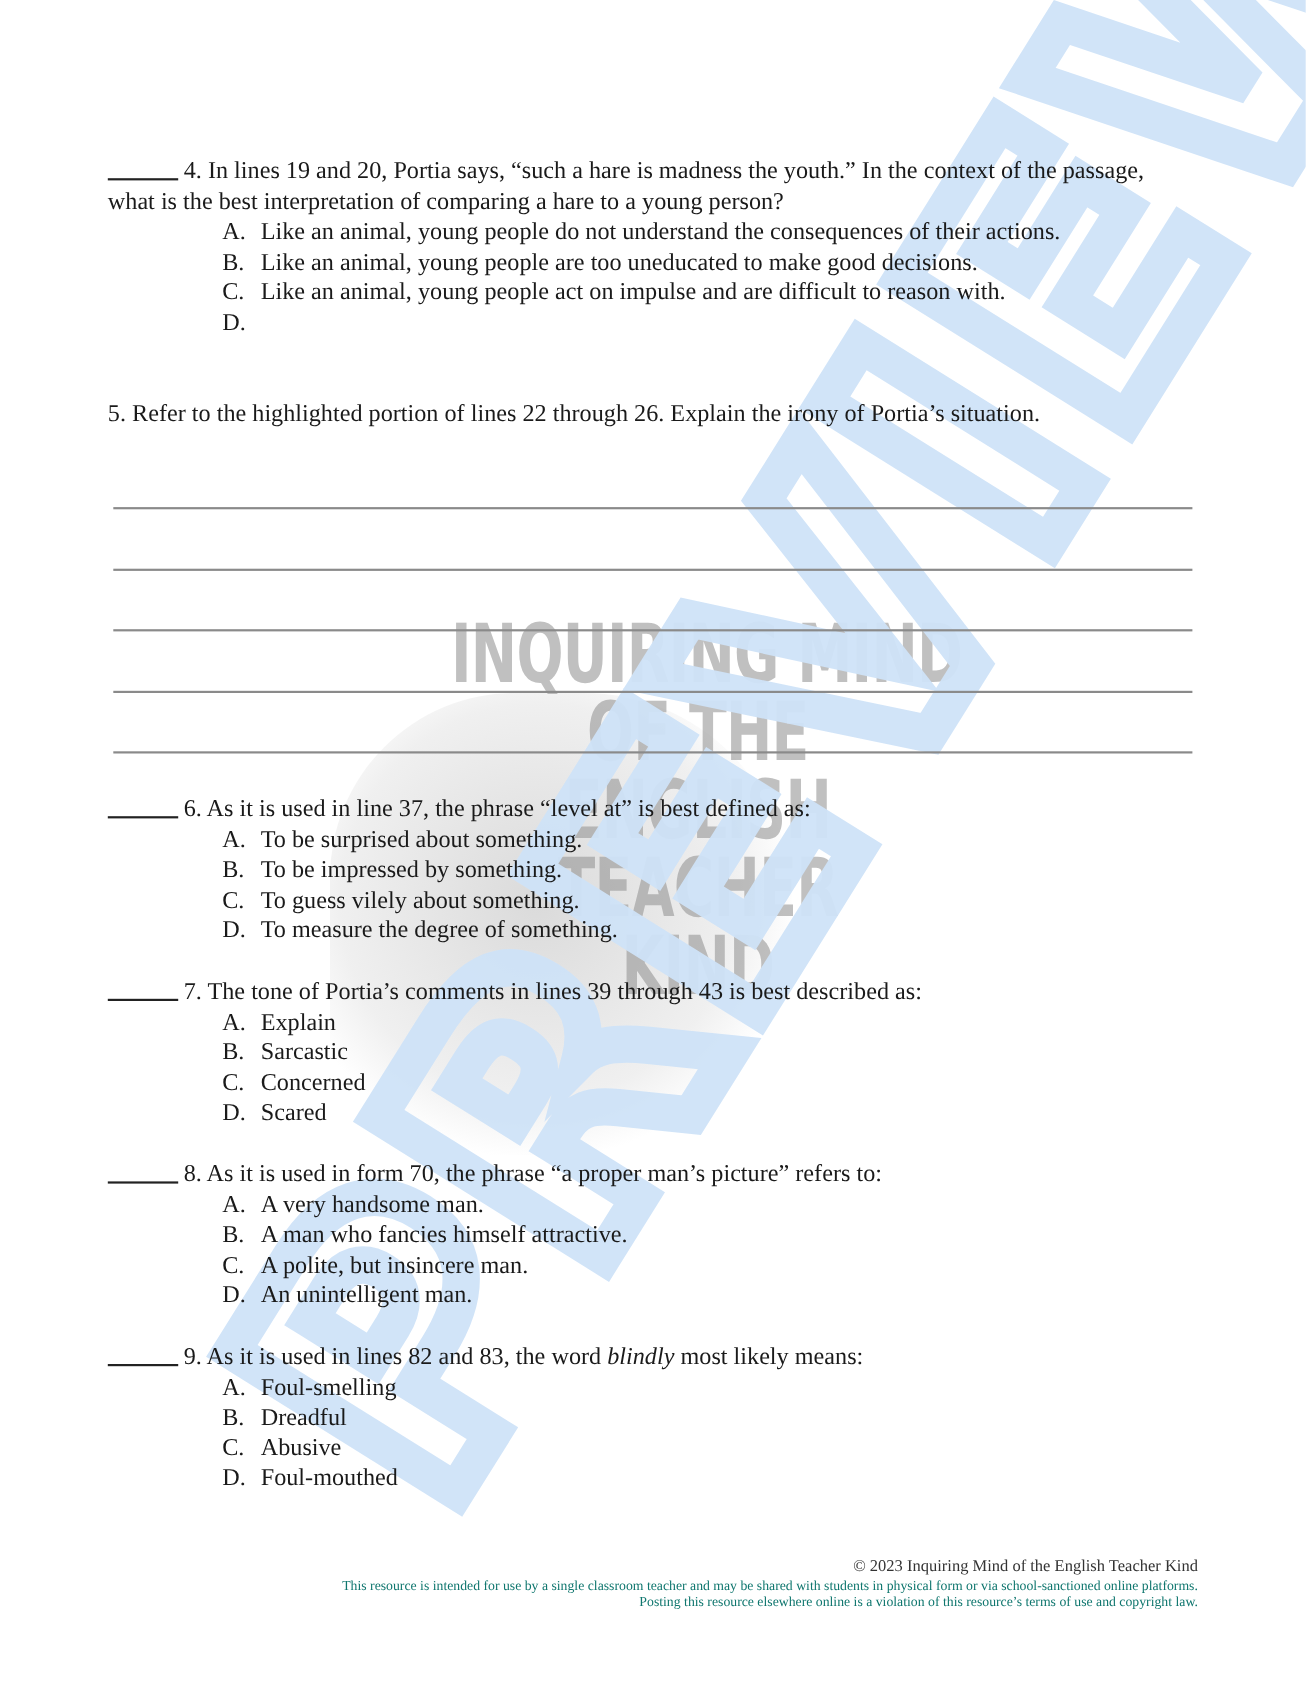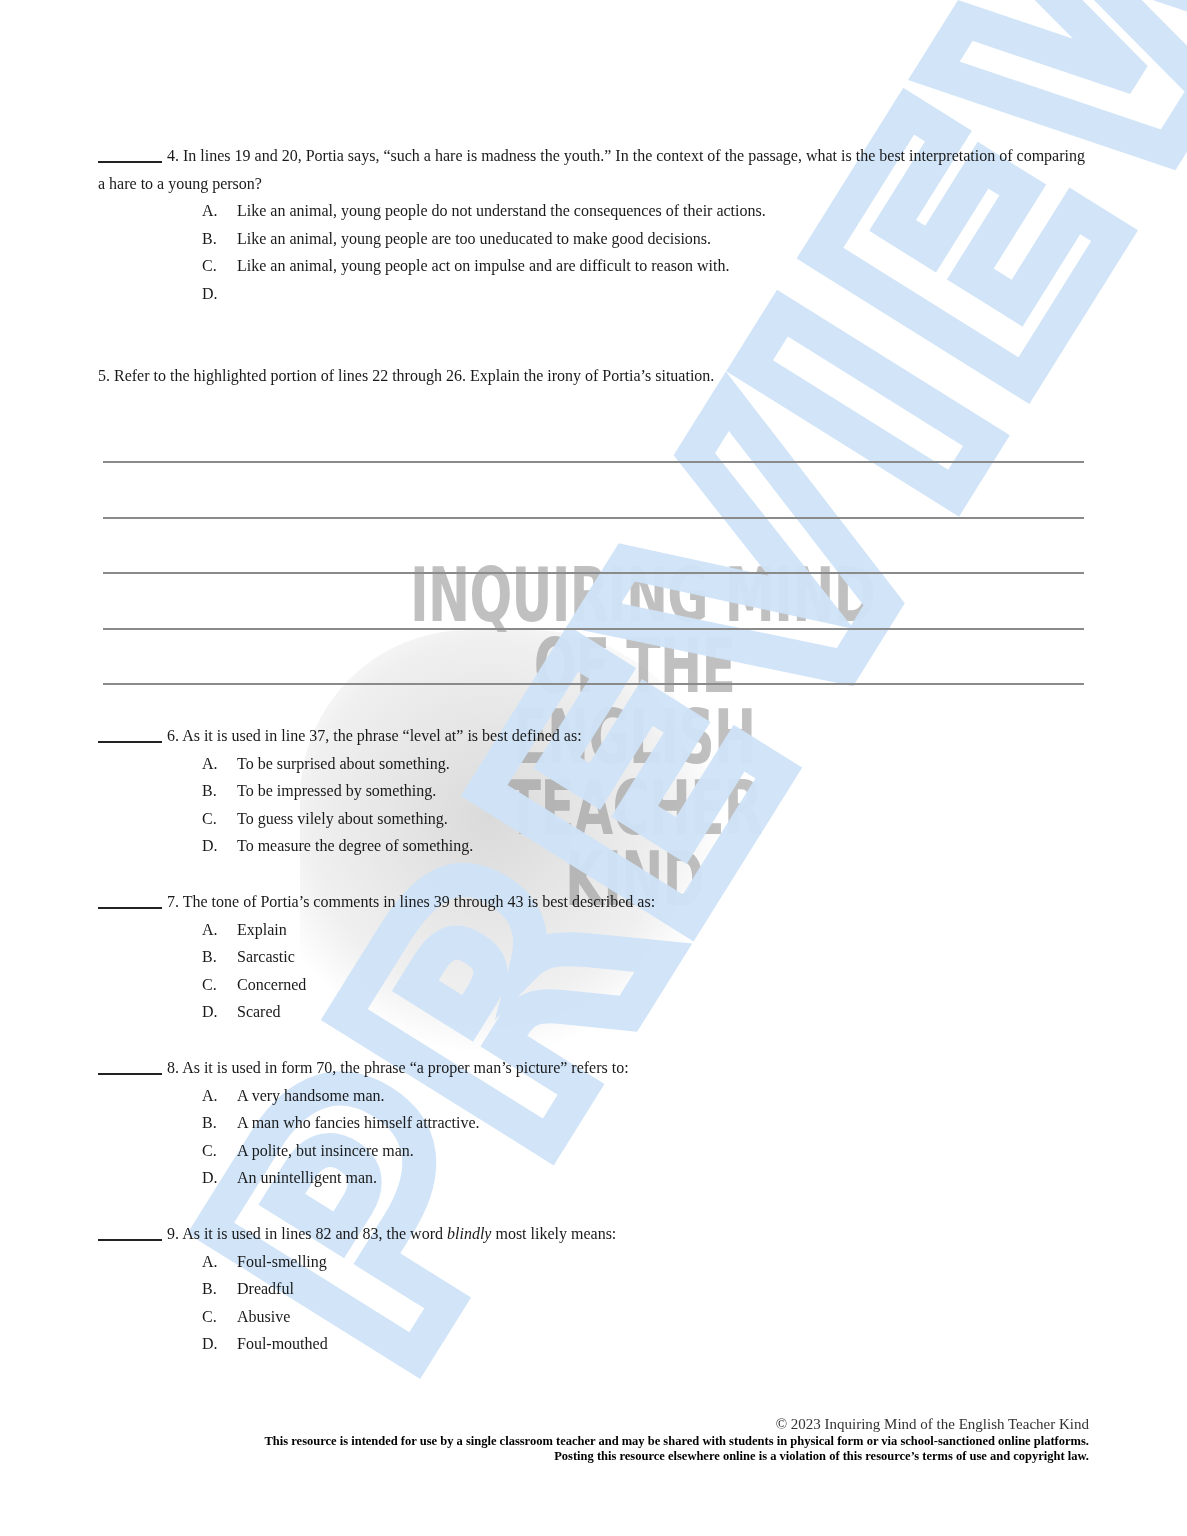--- a/index.html
+++ b/index.html
@@ -27,28 +27,28 @@
     }
     .wm-brand {
       position: absolute; left: 410px; top: 560px; width: 450px;
       font-family: "DejaVu Sans", sans-serif; font-weight: bold;
       font-size: 74px; line-height: 71px; color: rgba(150,150,150,0.6);
       text-align: center; transform: scaleX(0.68); transform-origin: left top;
       width: 660px; letter-spacing: -1px;
     }
     .wm-brand div { white-space: nowrap; }
     .content { position: absolute; inset: 0; z-index: 1; }
-    .q { position: absolute; left: 98px; width: 990px; font-size: 16px; line-height: 27.6px; }
+    .q { position: absolute; left: 98px; width: 990px; font-size: 22px; line-height: 27.6px; }
     .blank { display: inline-block; width: 64px; border-bottom: 2px solid #222; height: 20px; vertical-align: -2px; margin-right: 5px; }
     .opts { margin: 0; padding: 0; list-style: none; }
     .opt { position: relative; padding-left: 139px; }
     .opt .letter { position: absolute; left: 104px; }
     .writing-line { position: absolute; left: 103px; width: 981px; height: 0; border-top: 2px solid #8a8a8a; }
     .footer { position: absolute; right: 98px; top: 1414px; text-align: right; font-size: 15px; color: #333; }
-    .footer .small { font-size: 12.5px; color: #000000; line-height: 15px; font-weight: bold; }
+    .footer .small { font-size: 12.5px; color: #0f766e; line-height: 15px; }
     .footer .copy { line-height: 20px; }
     em { font-style: italic; }
   </style>
 </head>
 <body>
 
 <div class="wm-layer">
   <div class="wm-photo"></div>
   <div class="wm-brand">
     <div>INQUIRING MIND</div>

